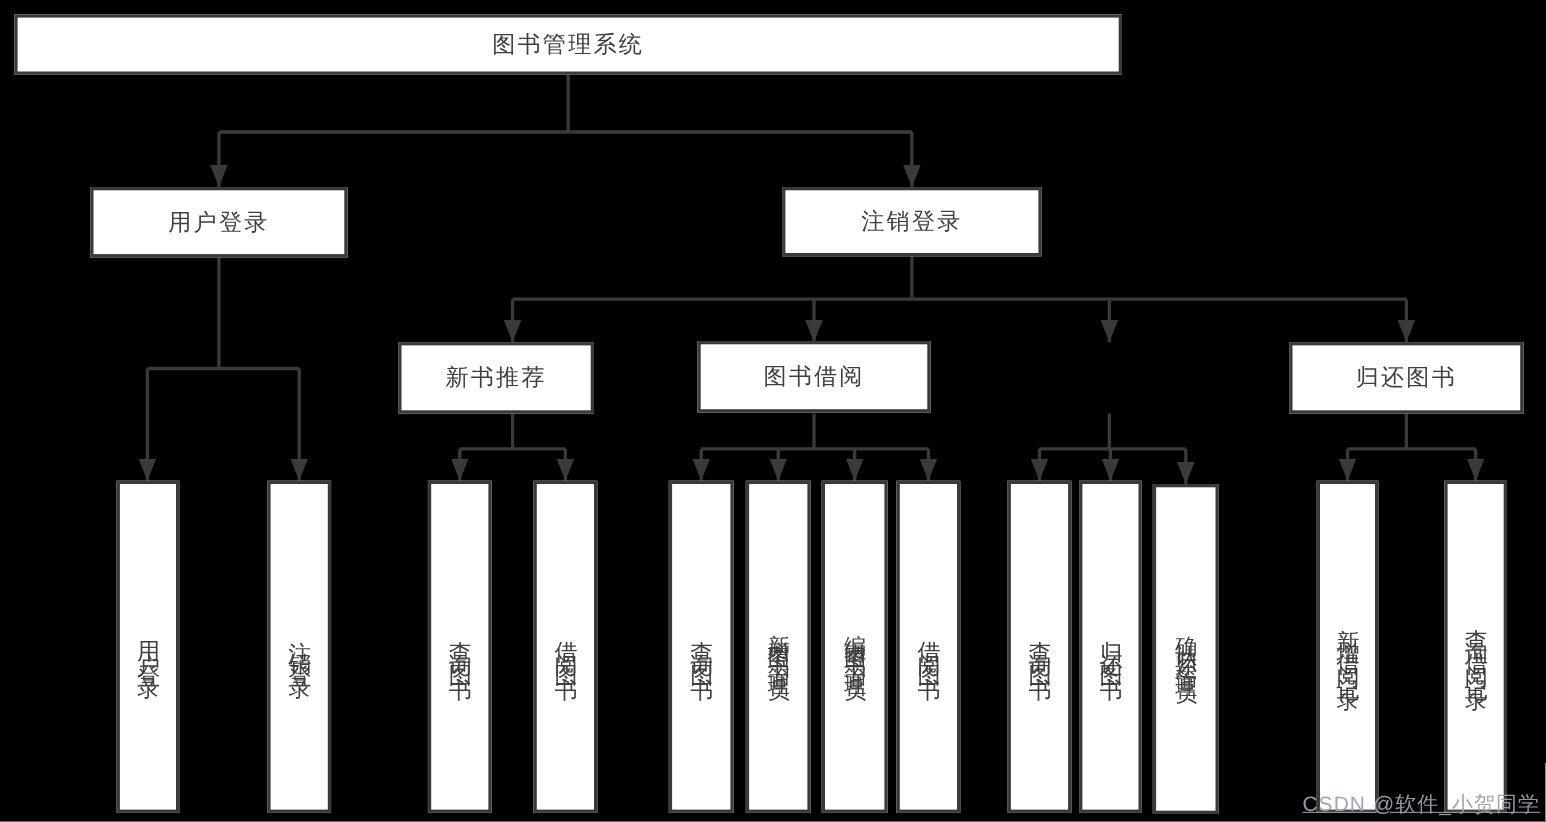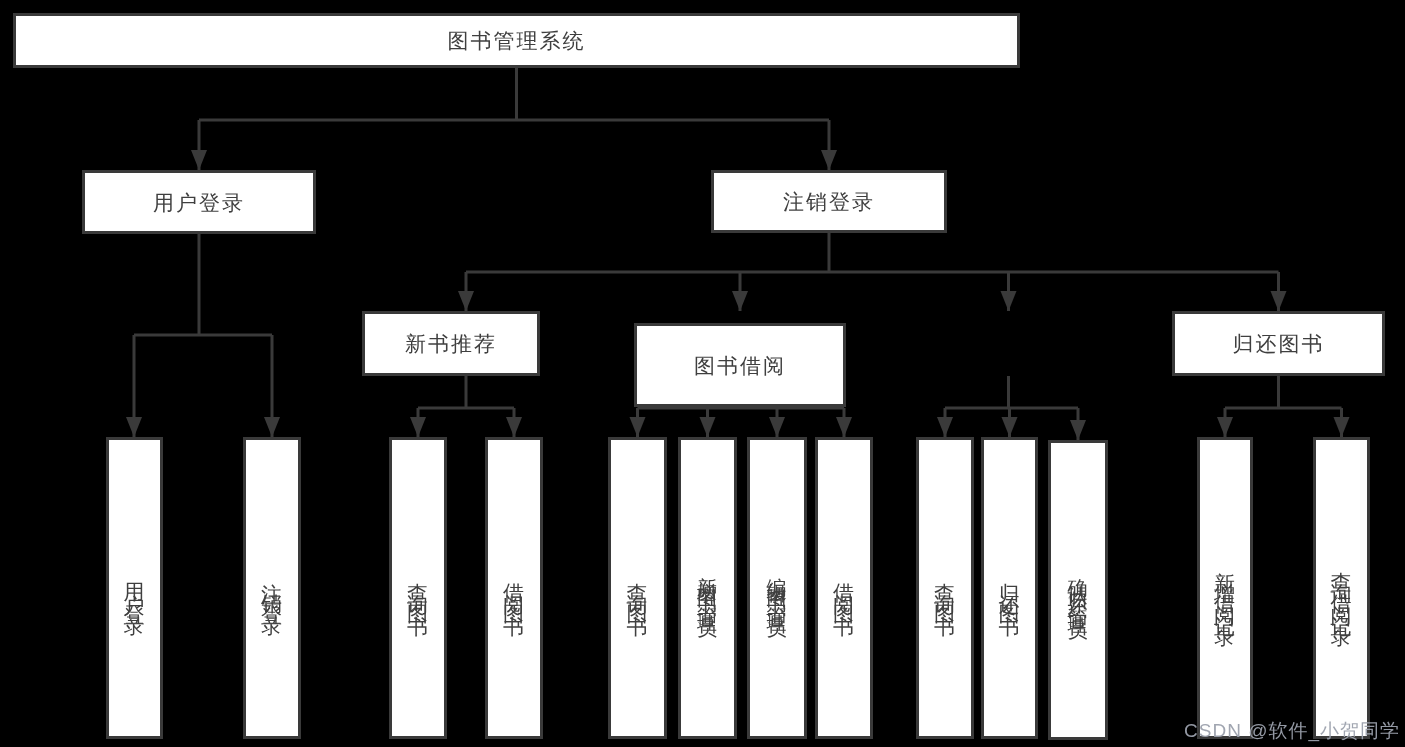--- a/index.html
+++ b/index.html
@@ -49,20 +49,21 @@
   .watermark {
     position: absolute;
     left: 1178px;
     top: 718px;
     width: 222px;
     text-align: right;
     font-size: 19px;
     color: rgba(155, 160, 172, 0.95);
     letter-spacing: 1px;
     z-index: 5;
+    text-decoration: underline;
   }
 </style>
 </head>
 <body>
 
 <div class="canvas">
 
   <svg class="connectors" width="1405" height="747" viewBox="0 0 1405 747">
     <defs>
       <marker id="ah" markerUnits="userSpaceOnUse" markerWidth="22" markerHeight="18" refX="20" refY="8" orient="auto">
@@ -100,21 +101,21 @@
       <path d="M1341.5,408 V437" marker-end="url(#ah)"></path>
     </g>
   </svg>
 
   <div class="node" style="left:13px;top:13px;width:1007px;height:55px">图书管理系统</div>
 
   <div class="node" style="left:82px;top:170px;width:234px;height:64px">用户登录</div>
   <div class="node" style="left:711px;top:170px;width:236px;height:63px">注销登录</div>
 
   <div class="node" style="left:362px;top:311px;width:178px;height:65px">新书推荐</div>
-  <div class="node" style="left:634px;top:323px;width:212px;height:84px">图书借阅</div>
+  <div class="node" style="left:634px;top:310px;width:212px;height:65px">图书借阅</div>
   <div class="node" style="left:1172px;top:311px;width:213px;height:65px">归还图书</div>
 
   <div class="node v" style="left:106px;top:437px;width:57px;height:302px">用户登录</div>
   <div class="node v" style="left:243px;top:437px;width:58px;height:302px">注销登录</div>
 
   <div class="node v" style="left:389px;top:437px;width:58px;height:302px">查询图书</div>
   <div class="node v" style="left:485px;top:437px;width:58px;height:302px">借阅图书</div>
 
   <div class="node v" style="left:608px;top:437px;width:59px;height:302px">查询图书</div>
   <div class="node v dense" style="left:678px;top:437px;width:59px;height:302px">新增图书（管理员）</div>

